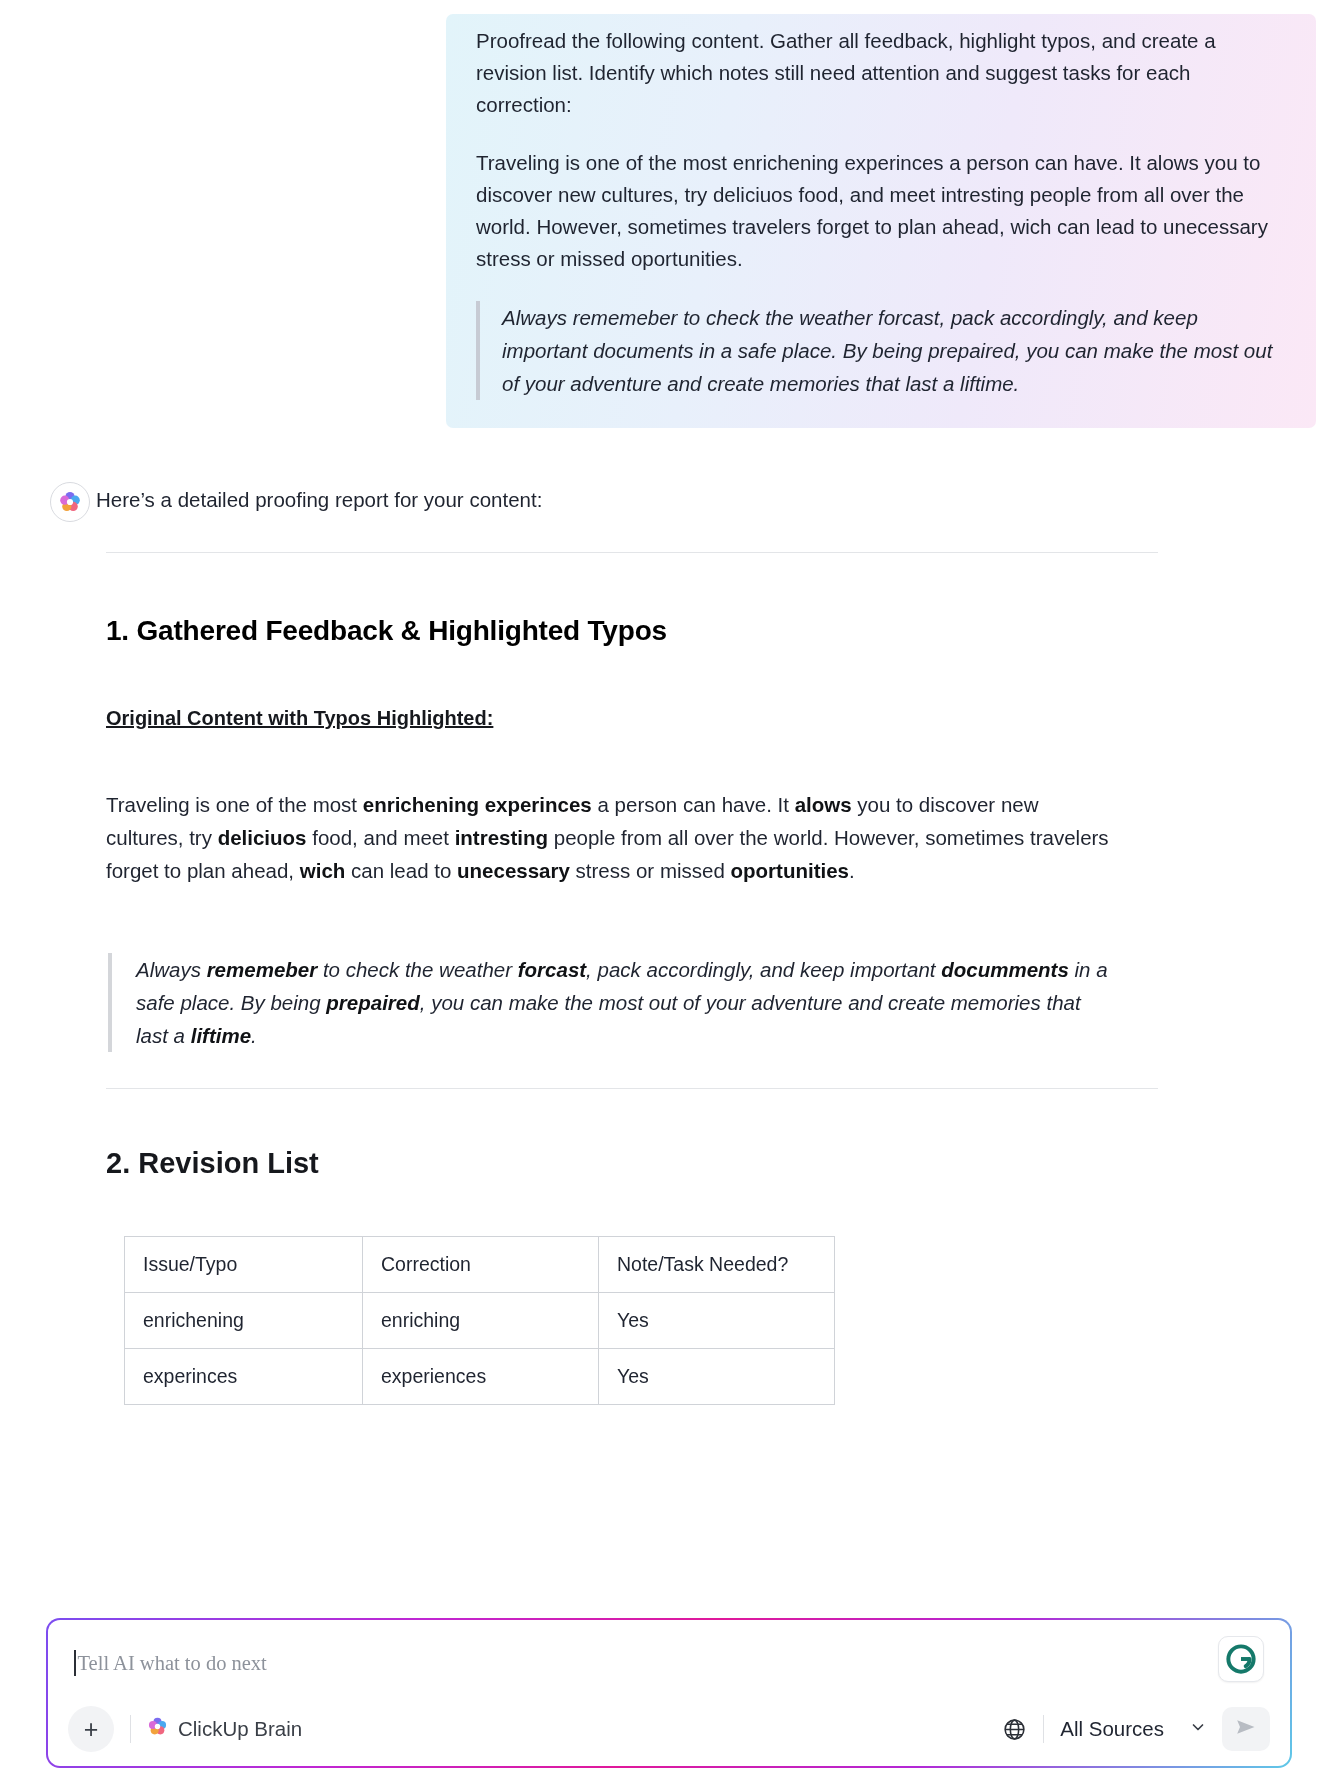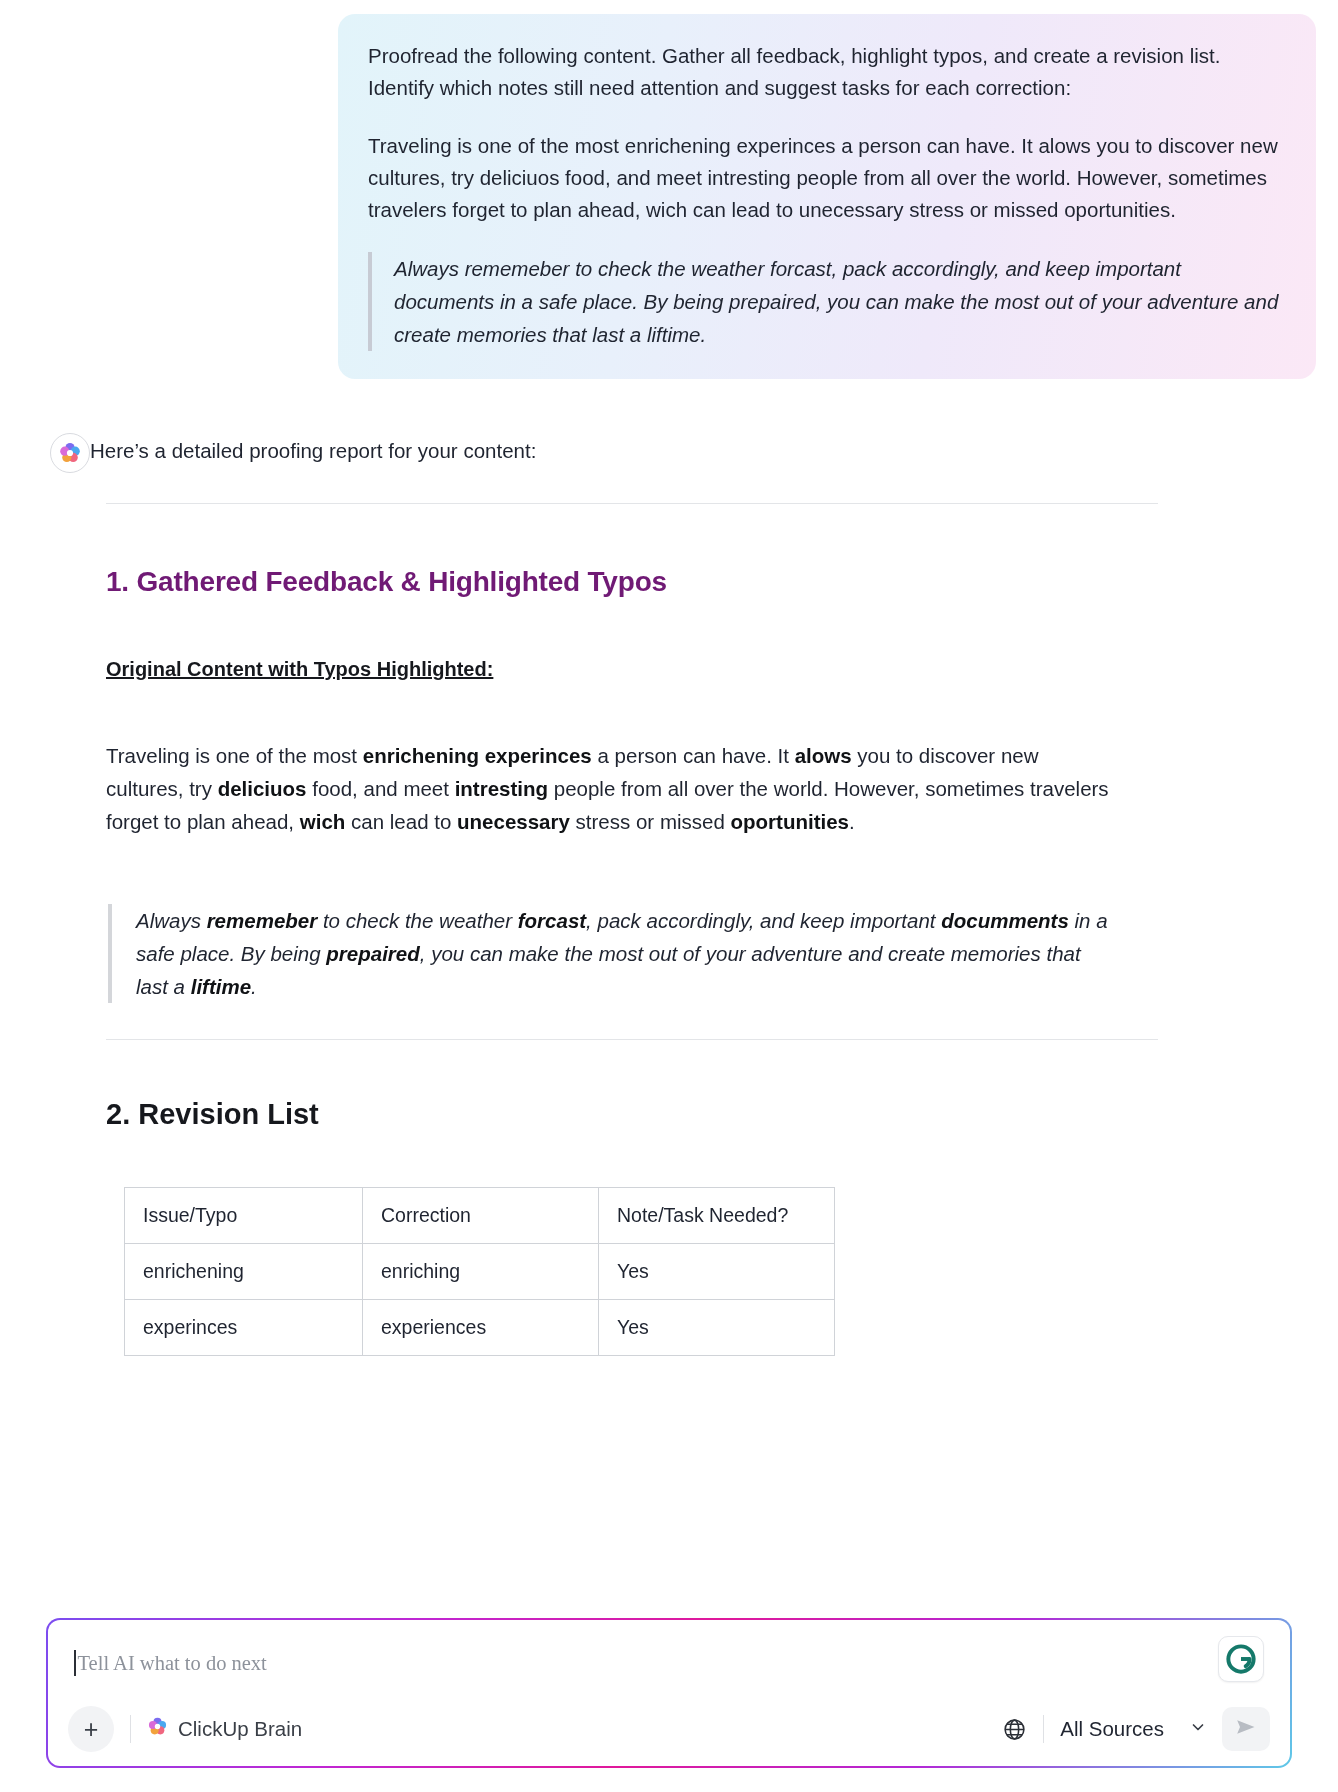--- a/index.html
+++ b/index.html
@@ -28,23 +28,23 @@
     padding: 0;
   }
 
   
   .user-row {
     display: flex;
     justify-content: flex-end;
     padding: 14px 22px 0 0;
   }
   .user-bubble {
-    width: 978px;
-    border-radius: 17px;
-    padding: 26px 30px 28px 30px;
+    width: 870px;
+    border-radius: 7px;
+    padding: 11px 30px 28px 30px;
     background: linear-gradient(100deg, #e2f4fa 0%, #e8f0fb 32%, #efe9fa 62%, #fbe8f6 100%);
     font-size: 20.5px;
     line-height: 32px;
     color: #1f2430;
   }
   .user-bubble p { margin: 0 0 26px 0; }
   .user-bubble p:last-child { margin-bottom: 0; }
   .user-quote {
     border-left: 4px solid #c7cbd4;
     padding-left: 22px;
@@ -54,21 +54,21 @@
     color: #1f2430;
   }
 
   
   .assistant {
     padding: 52px 28px 0 50px;
   }
   .assistant-head {
     display: flex;
     align-items: flex-start;
-    gap: 0;
+    gap: 6px;
   }
   .avatar {
     flex: 0 0 auto;
     width: 40px; height: 40px;
     border-radius: 50%;
     border: 1px solid #d9dbe0;
     background: #fff;
     display: flex; align-items: center; justify-content: center;
     margin-top: 2px;
   }
@@ -83,21 +83,21 @@
     background: #e3e5e8;
     margin: 30px 0 0 56px;
     width: 1052px;
   }
 
   .body { padding-left: 56px; width: 1060px; }
   h2.sec {
     font-size: 28px;
     font-weight: 700;
     letter-spacing: -0.2px;
-    color: #701a75;
+    color: #000000;
     margin: 62px 0 0 0;
   }
   .subhead {
     font-size: 20px;
     font-weight: 700;
     color: #16181d;
     margin: 60px 0 0 0;
     text-decoration: underline;
   }
   p.para {

